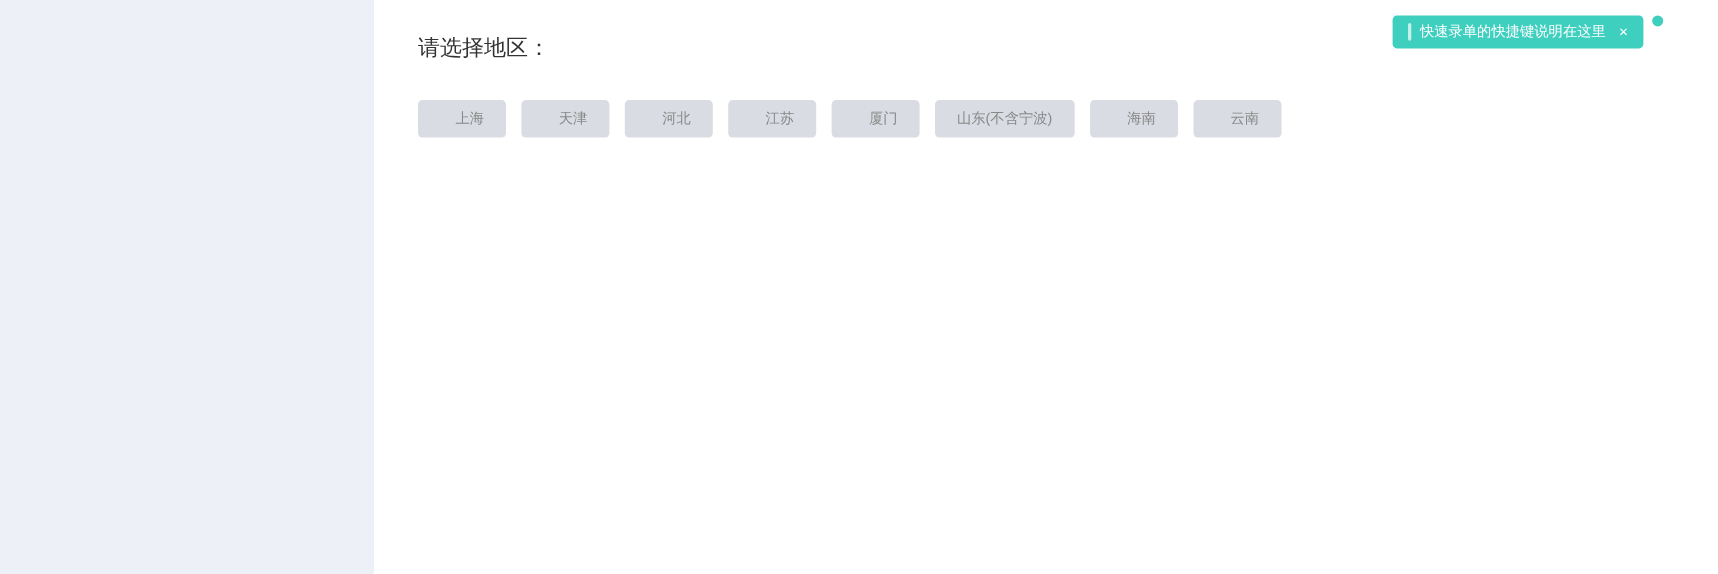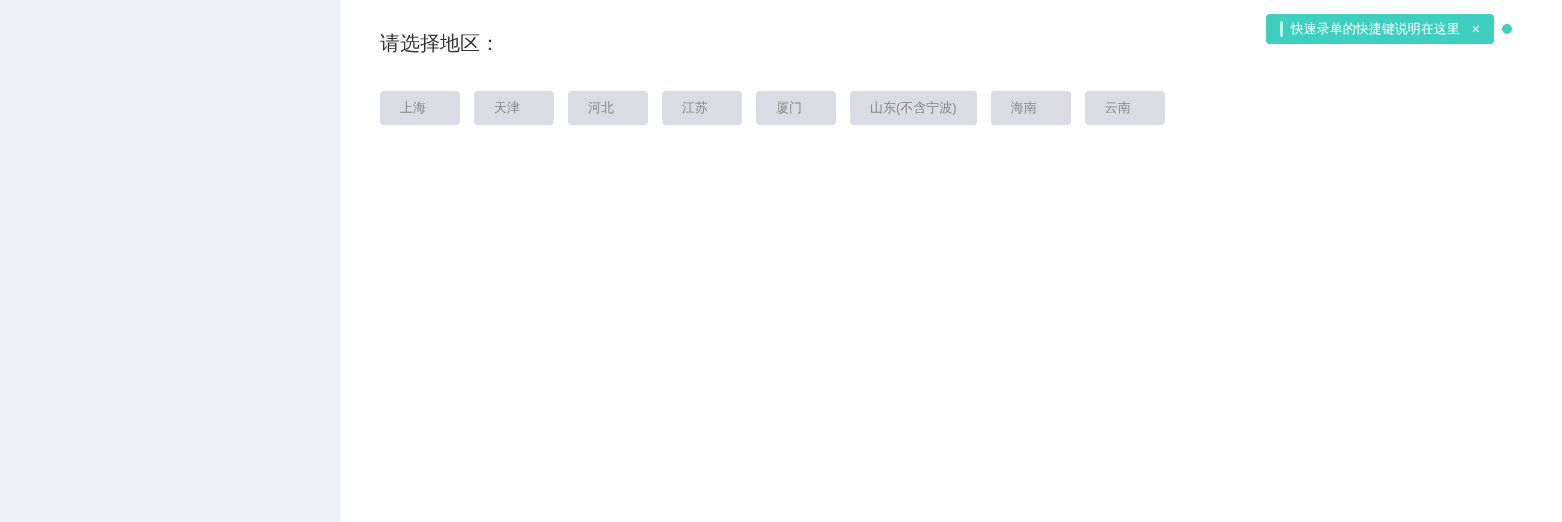--- a/index.html
+++ b/index.html
@@ -33,21 +33,21 @@
       bottom: 0;
       background: #ffffff;
       padding: 30px 40px;
     }
 
     .tooltip-bar {
       position: absolute;
       top: 14px;
       right: 50px;
       display: flex;
-      align-items: center;
+      align-items: flex-start;
       gap: 8px;
     }
 
     .tooltip-badge {
       background: #3ecfbf;
       color: #fff;
       font-size: 13px;
       padding: 6px 14px;
       border-radius: 4px;
       display: flex;
@@ -94,21 +94,21 @@
 
     .region-btn {
       background: #d9dce3;
       color: #888;
       border: none;
       border-radius: 4px;
       padding: 8px 20px;
       font-size: 13px;
       cursor: pointer;
       min-width: 80px;
-      text-align: left;
+      text-align: right;
       font-family: 'Microsoft YaHei', 'PingFang SC', sans-serif;
     }
   </style>
 </head>
 <body>
 
 <div class="sidebar"></div>
 
 <div class="main-content">
 

